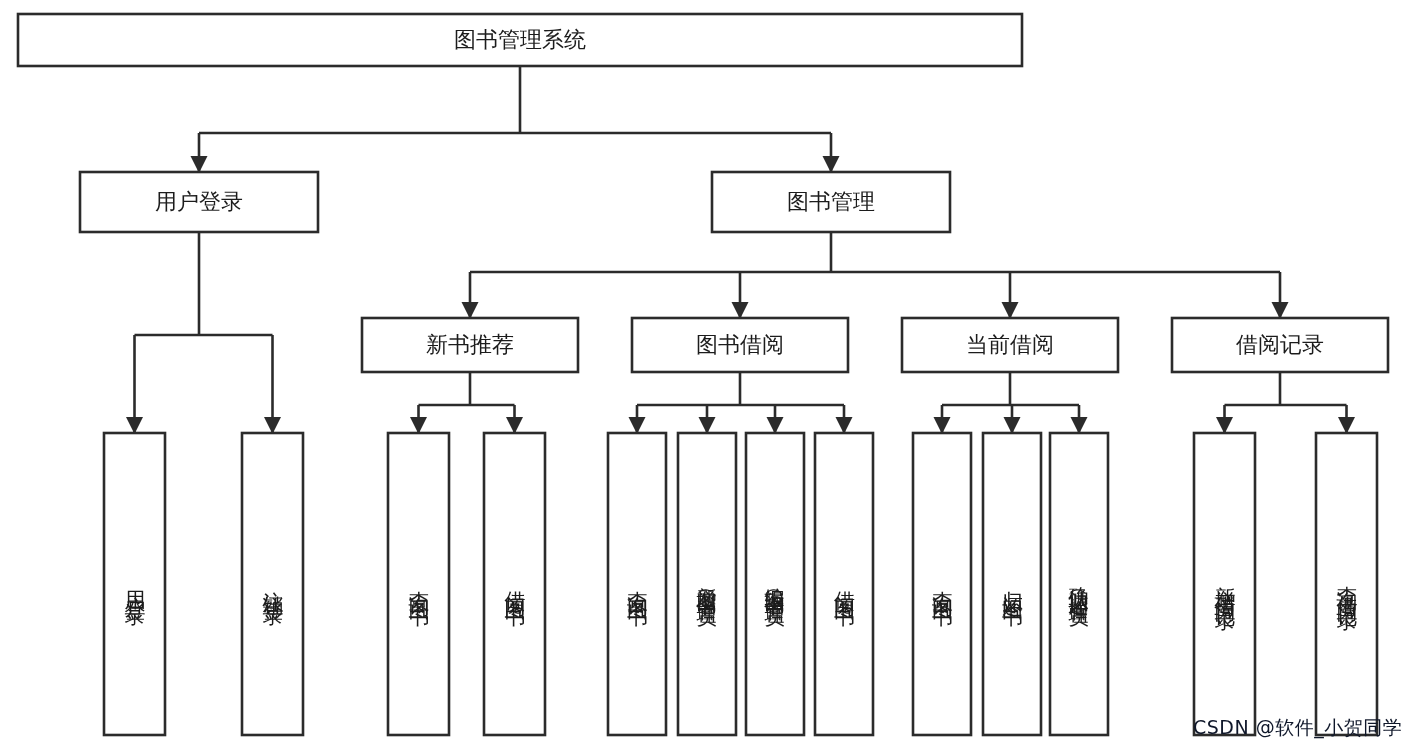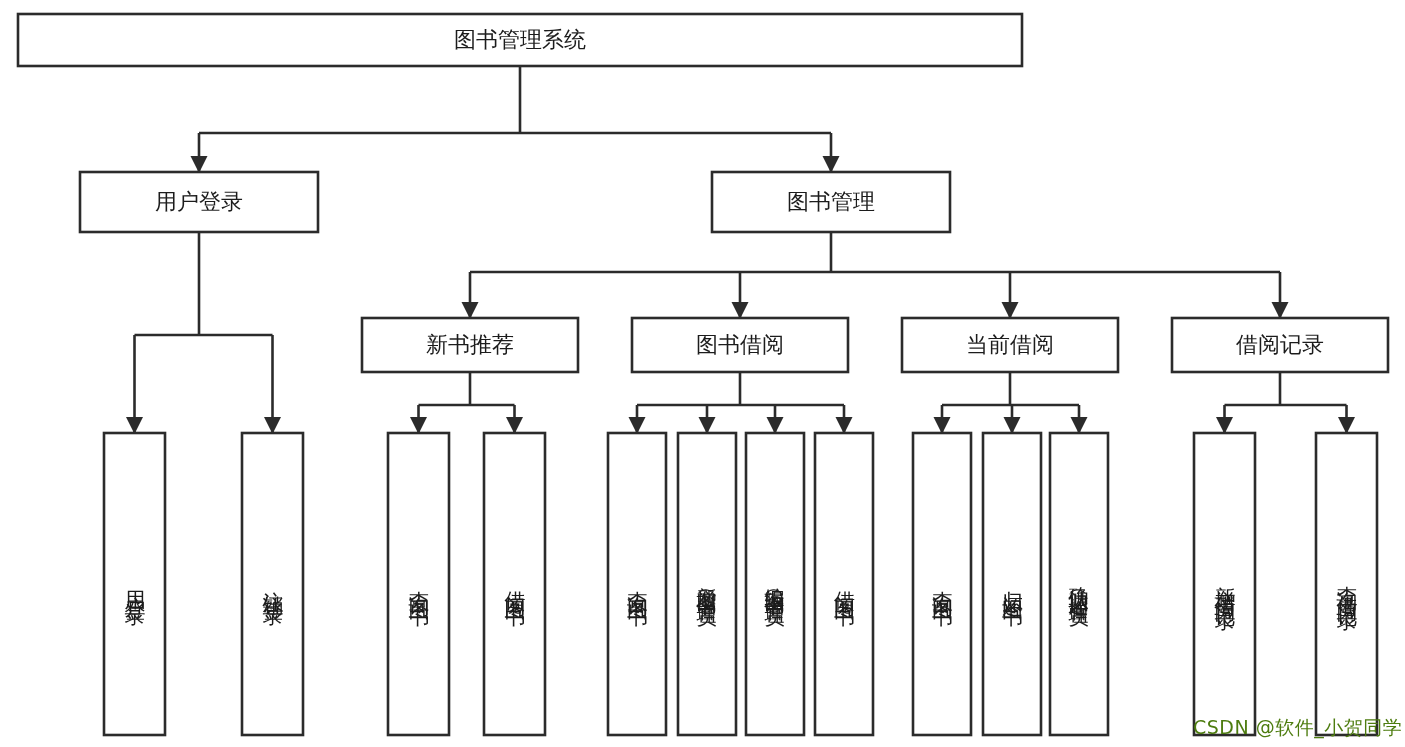--- a/index.html
+++ b/index.html
@@ -58,21 +58,21 @@
     color: #1c1c1c;
     font-family: "DejaVu Sans", "Liberation Sans", sans-serif;
     font-size: 21px;
     line-height: 1;
     white-space: nowrap;
     text-align: center;
     pointer-events: none;
   }
   .watermark {
     position: absolute;
-    color: #4d7c0f;
+    color: #0f172a;
     font-family: "DejaVu Sans", "Liberation Sans", sans-serif;
     font-size: 19px;
     white-space: nowrap;
     letter-spacing: 0.5px;
   }
 </style>
 </head>
 <body>
 
 <div id="diagram-root">

